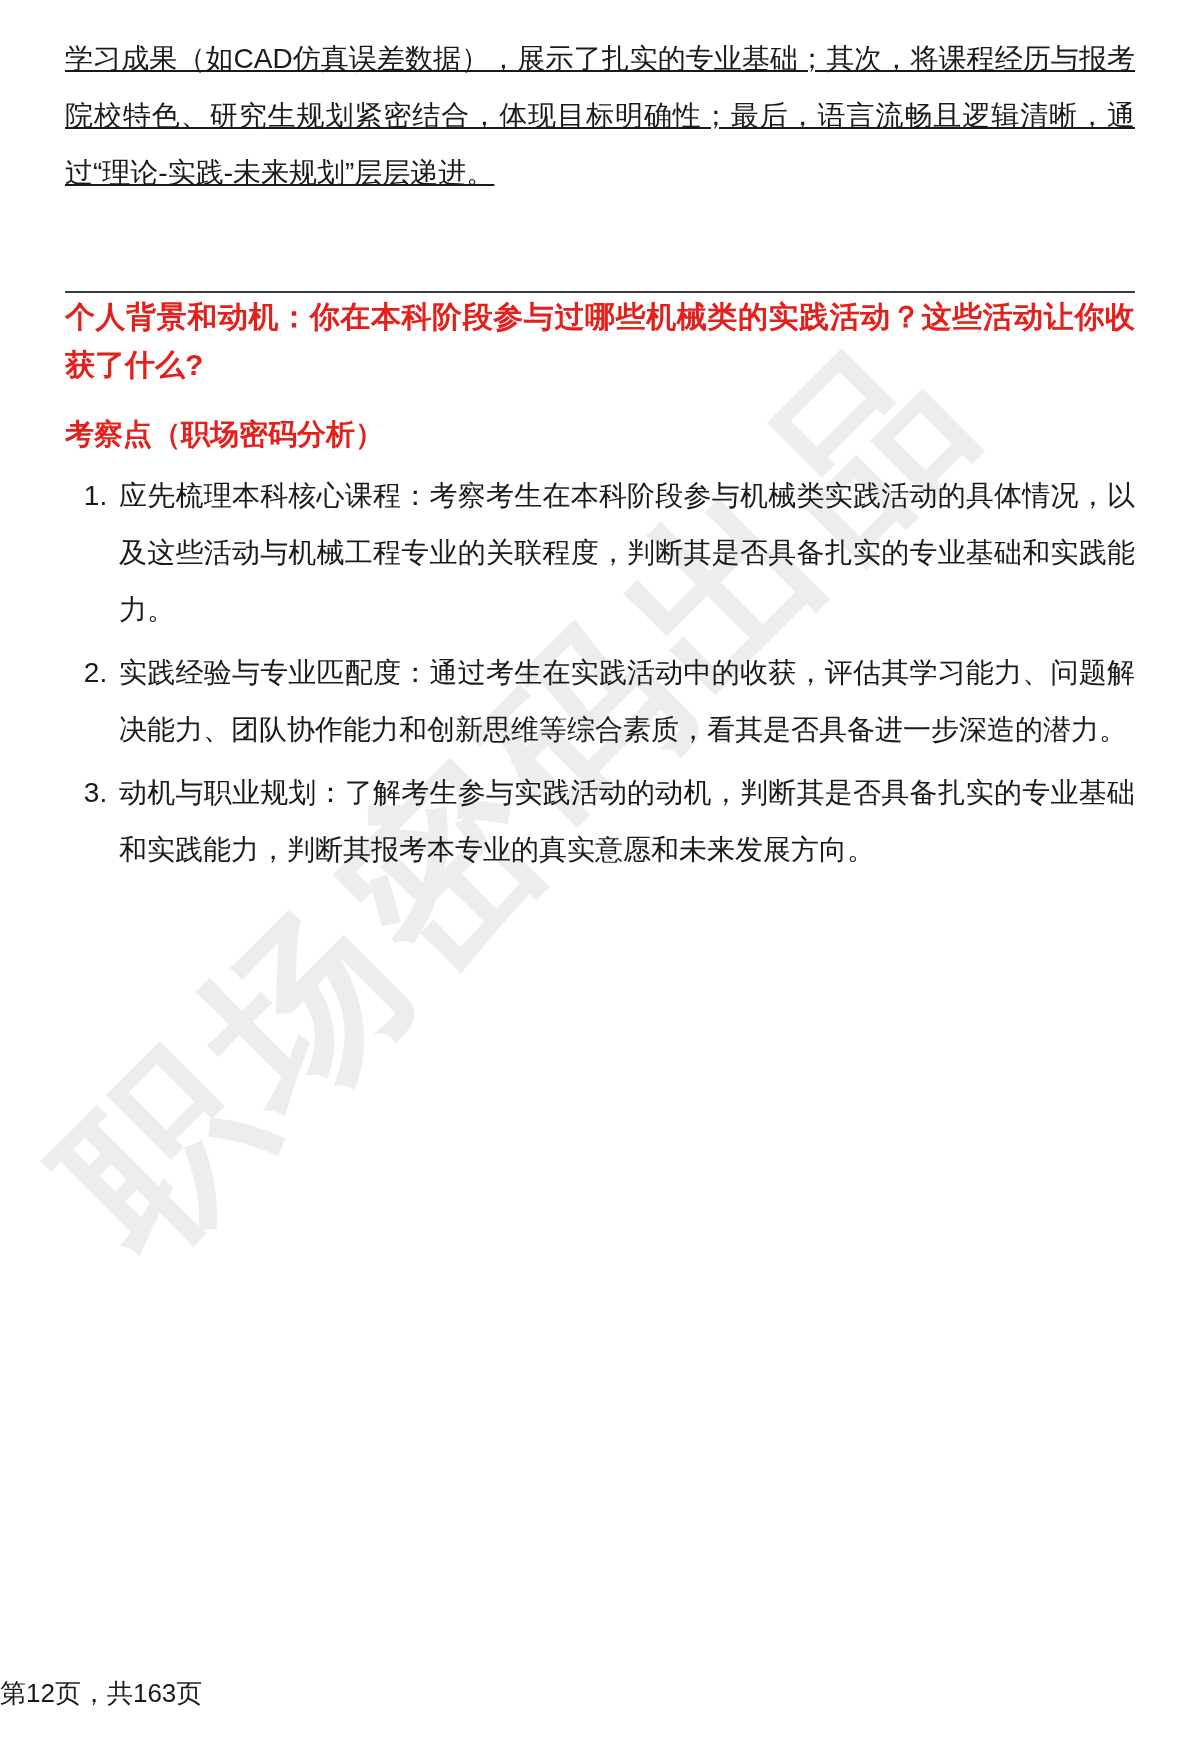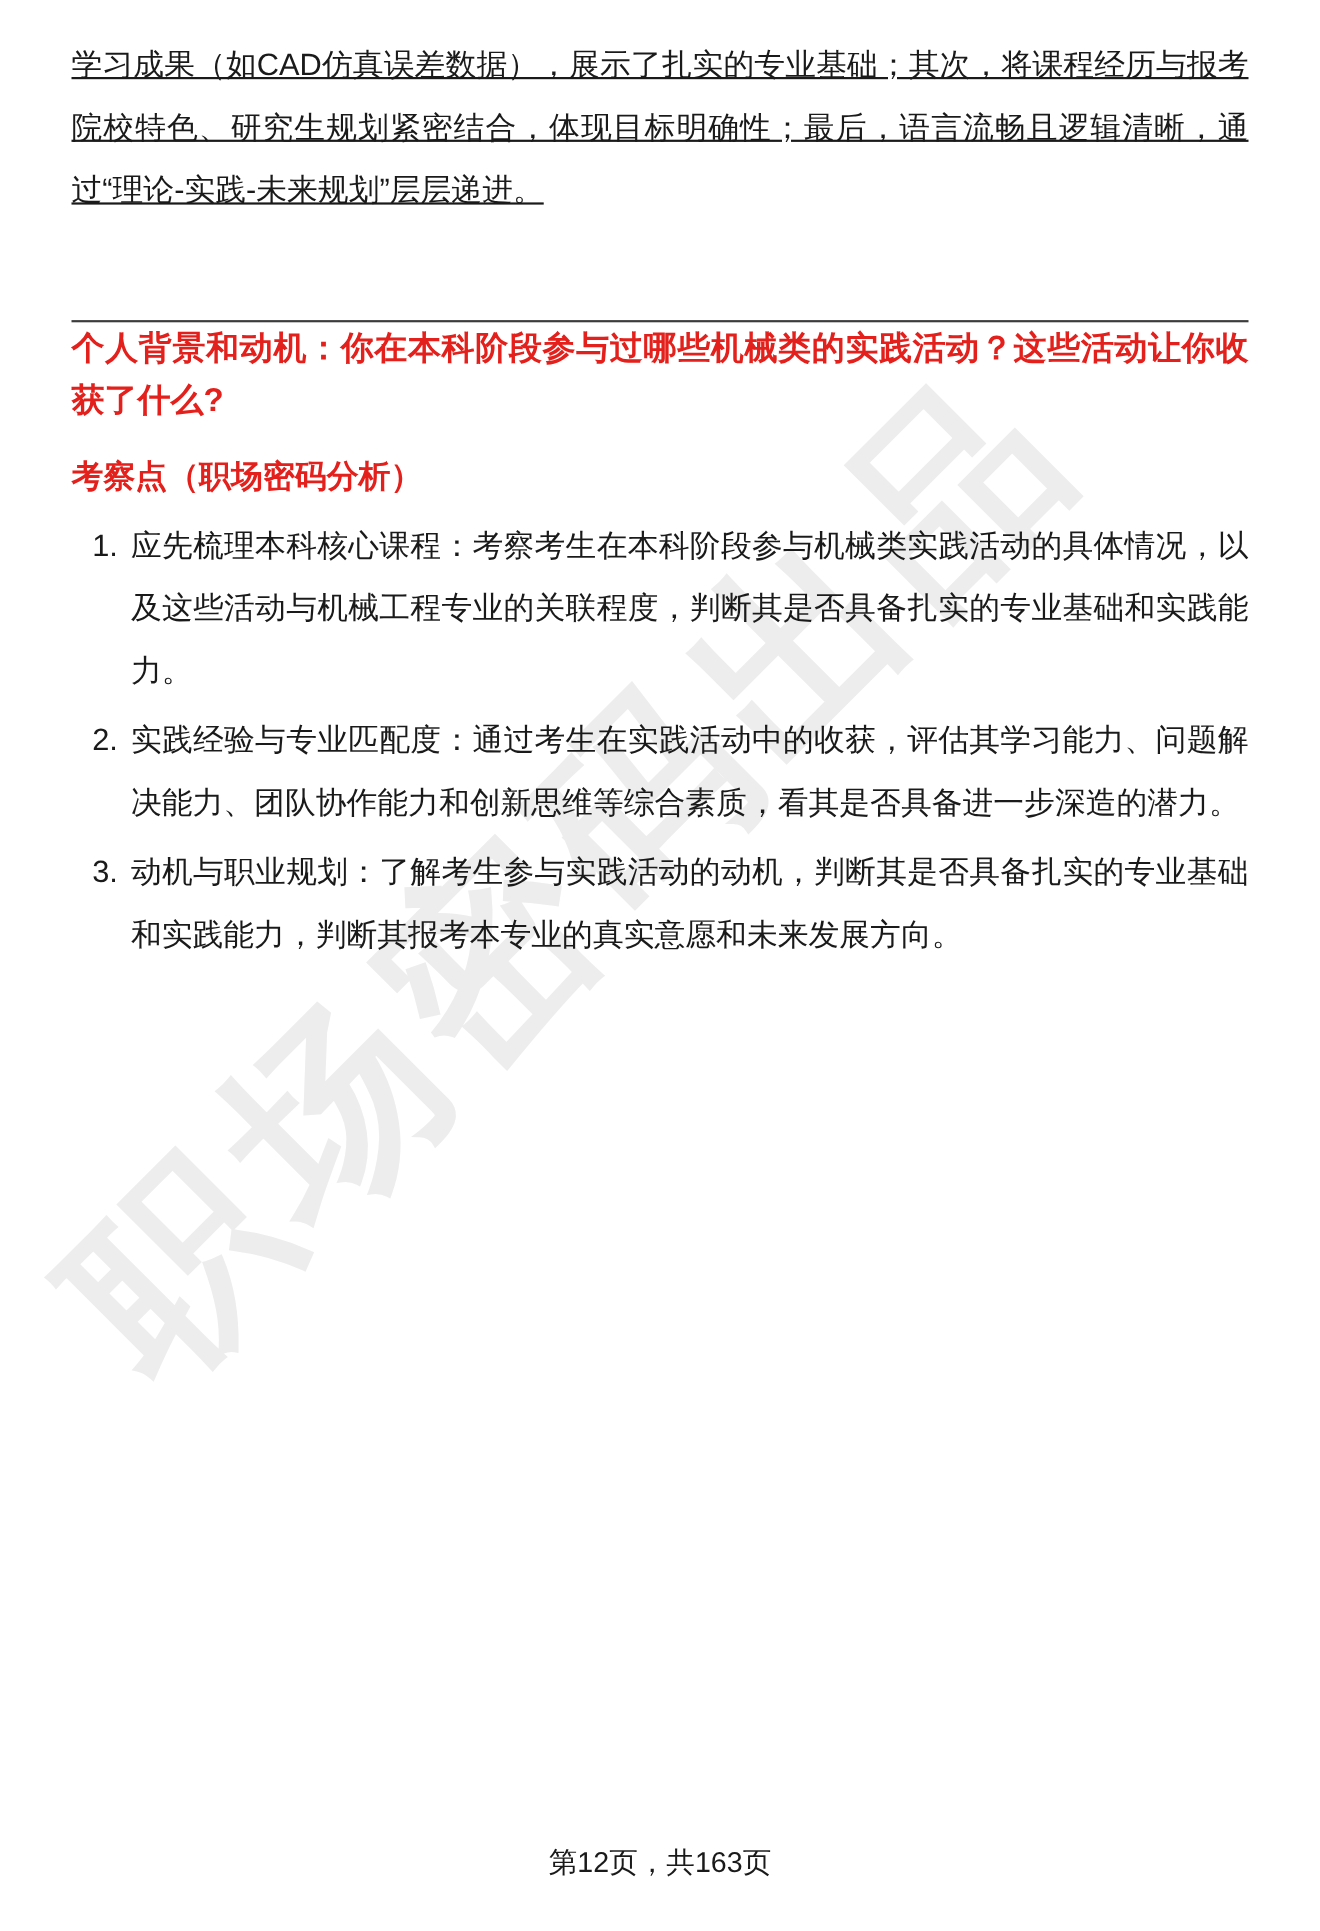--- a/index.html
+++ b/index.html
@@ -73,21 +73,20 @@
     padding-left: 4px;
   }
   .answer-paragraph {
     margin-top: 48px;
   }
   .footer {
     position: absolute;
     left: 0;
     top: 1676px;
     width: 100%;
-    text-align: center;
     font-size: 26px;
     color: #1a1a1a;
     z-index: 1;
   }
 </style>
 </head>
 <body>
 
 <div class="page">
 

